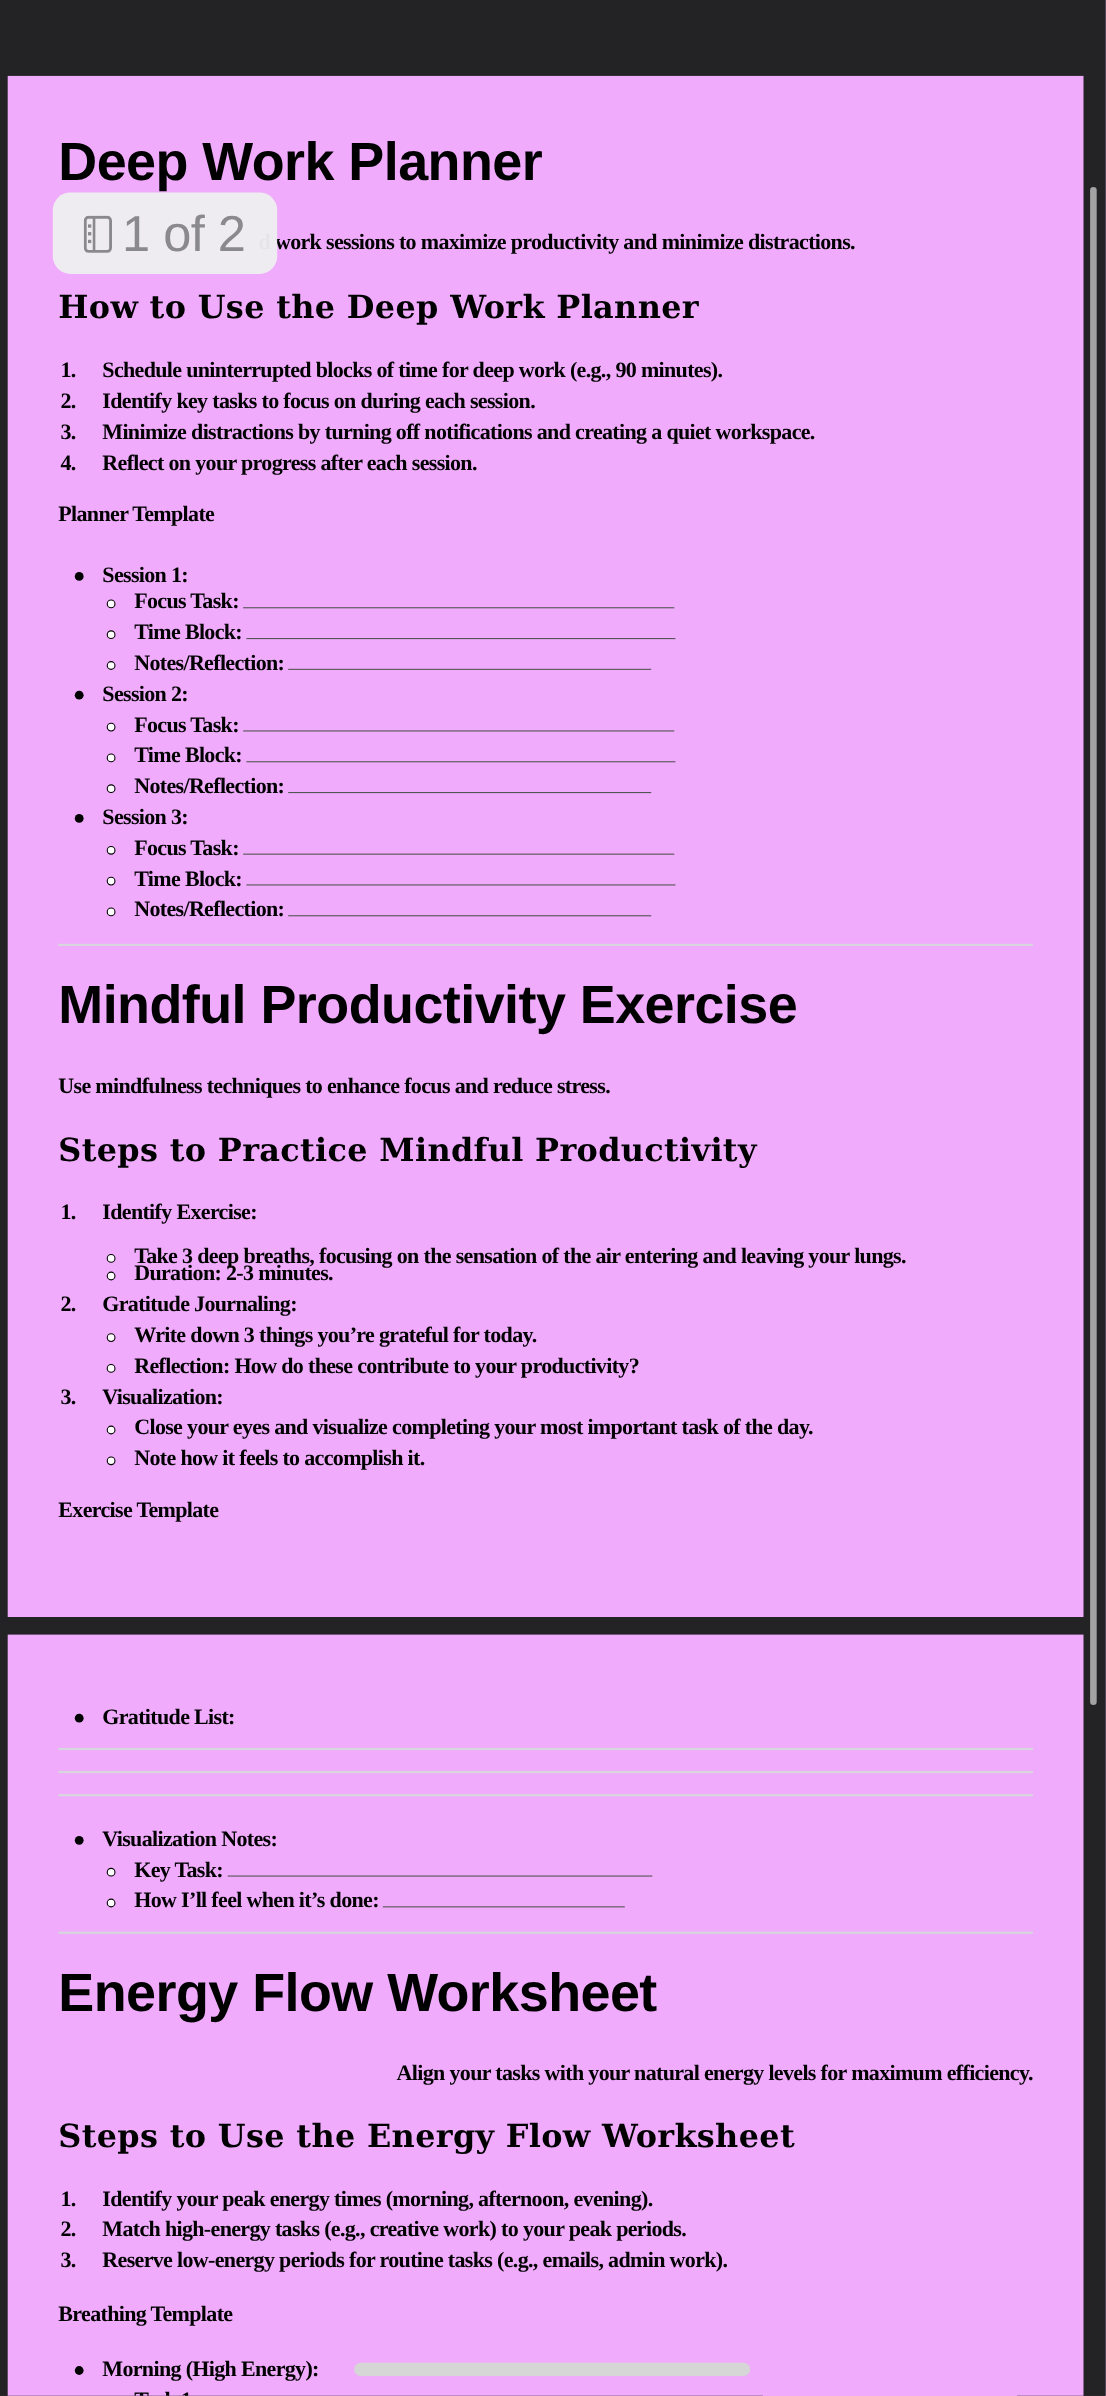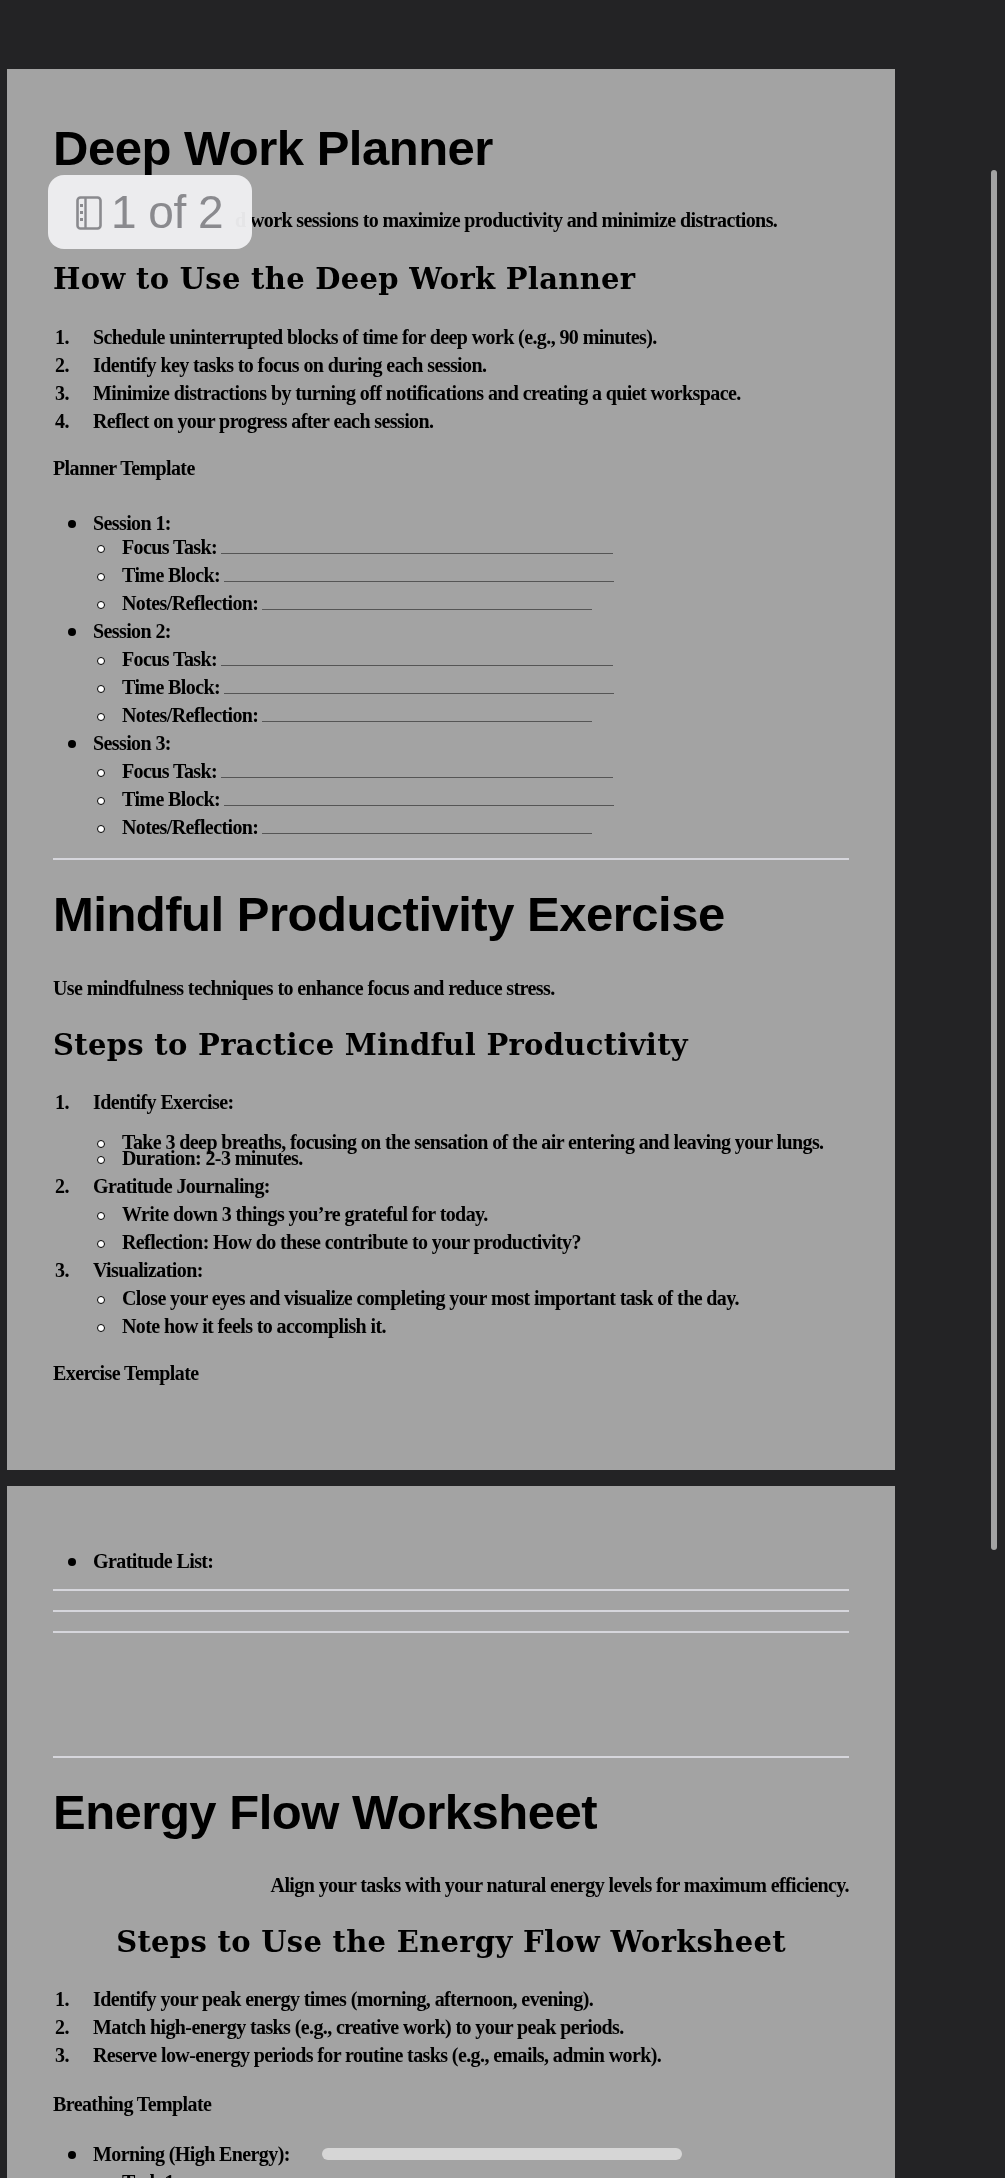--- a/index.html
+++ b/index.html
@@ -3,22 +3,22 @@
   <meta charset="utf-8">
   <style>
     * { box-sizing: border-box; margin: 0; padding: 0; }
     html, body {
       width: 1005px; height: 2178px; overflow: hidden;
       background: #232325;
     }
     body { position: relative; font-family: "Liberation Serif", serif; color: #000; }
 
     .page {
-      position: absolute; left: 7px; width: 888px;
-      background: #a3a3a3; overflow: hidden;
+      position: absolute; left: 7px; width: 978px;
+      background: #f0abfc; overflow: hidden;
     }
     #page1 { top: 69px; height: 1401px; }
     #page2 { top: 1486px; height: 700px; }
 
     .content { position: absolute; left: 46px; right: 46px; }
 
     .h1 {
       font-family: "Liberation Sans", sans-serif;
       font-weight: bold; font-size: 49px; letter-spacing: -0.5px;
       line-height: 1; white-space: nowrap;
@@ -227,30 +227,44 @@
     <div class="li" style="position:absolute; top:0; height:28px; width:100%;">
       <span class="dot"></span>
       <span class="li-text">Gratitude List:</span>
     </div>
   </div>
 
   <div class="hr" style="top:103px;"></div>
   <div class="hr" style="top:124px;"></div>
   <div class="hr" style="top:145px;"></div>
 
+  <div class="content body-text" style="top:172px; height:84px;">
+    <div class="li" style="position:absolute; top:0; height:28px; width:100%;">
+      <span class="dot"></span>
+      <span class="li-text">Visualization Notes:</span>
+    </div>
+    <div class="li" style="position:absolute; top:28px; height:28px; width:100%;">
+      <span class="circle"></span>
+      <span class="sub-text"><span>Key Task:</span><span class="blank" style="width:386px;"></span></span>
+    </div>
+    <div class="li" style="position:absolute; top:56px; height:28px; width:100%;">
+      <span class="circle"></span>
+      <span class="sub-text"><span>How I’ll feel when it’s done:</span><span class="blank" style="width:220px;"></span></span>
+    </div>
+  </div>
 
   <div class="hr" style="top:270px;"></div>
 
   <div class="content" style="top:302px;">
     <div class="h1">Energy Flow Worksheet</div>
   </div>
   <div class="content body-text" style="top:385px;text-align:right;">
     <span>Align your tasks with your natural energy levels for maximum efficiency.</span>
   </div>
-  <div class="content" style="top:442px;text-align:center;">
+  <div class="content" style="top:442px;">
     <div class="h2">Steps to Use the Energy Flow Worksheet</div>
   </div>
 
   <div class="content body-text" style="top:499px; height:84px;">
     <div class="li" style="position:absolute; top:0; height:28px; width:100%;">
       <span class="num">1.</span>
       <span class="li-text">Identify your peak energy times (morning, afternoon, evening).</span>
     </div>
     <div class="li" style="position:absolute; top:28px; height:28px; width:100%;">
       <span class="num">2.</span>

